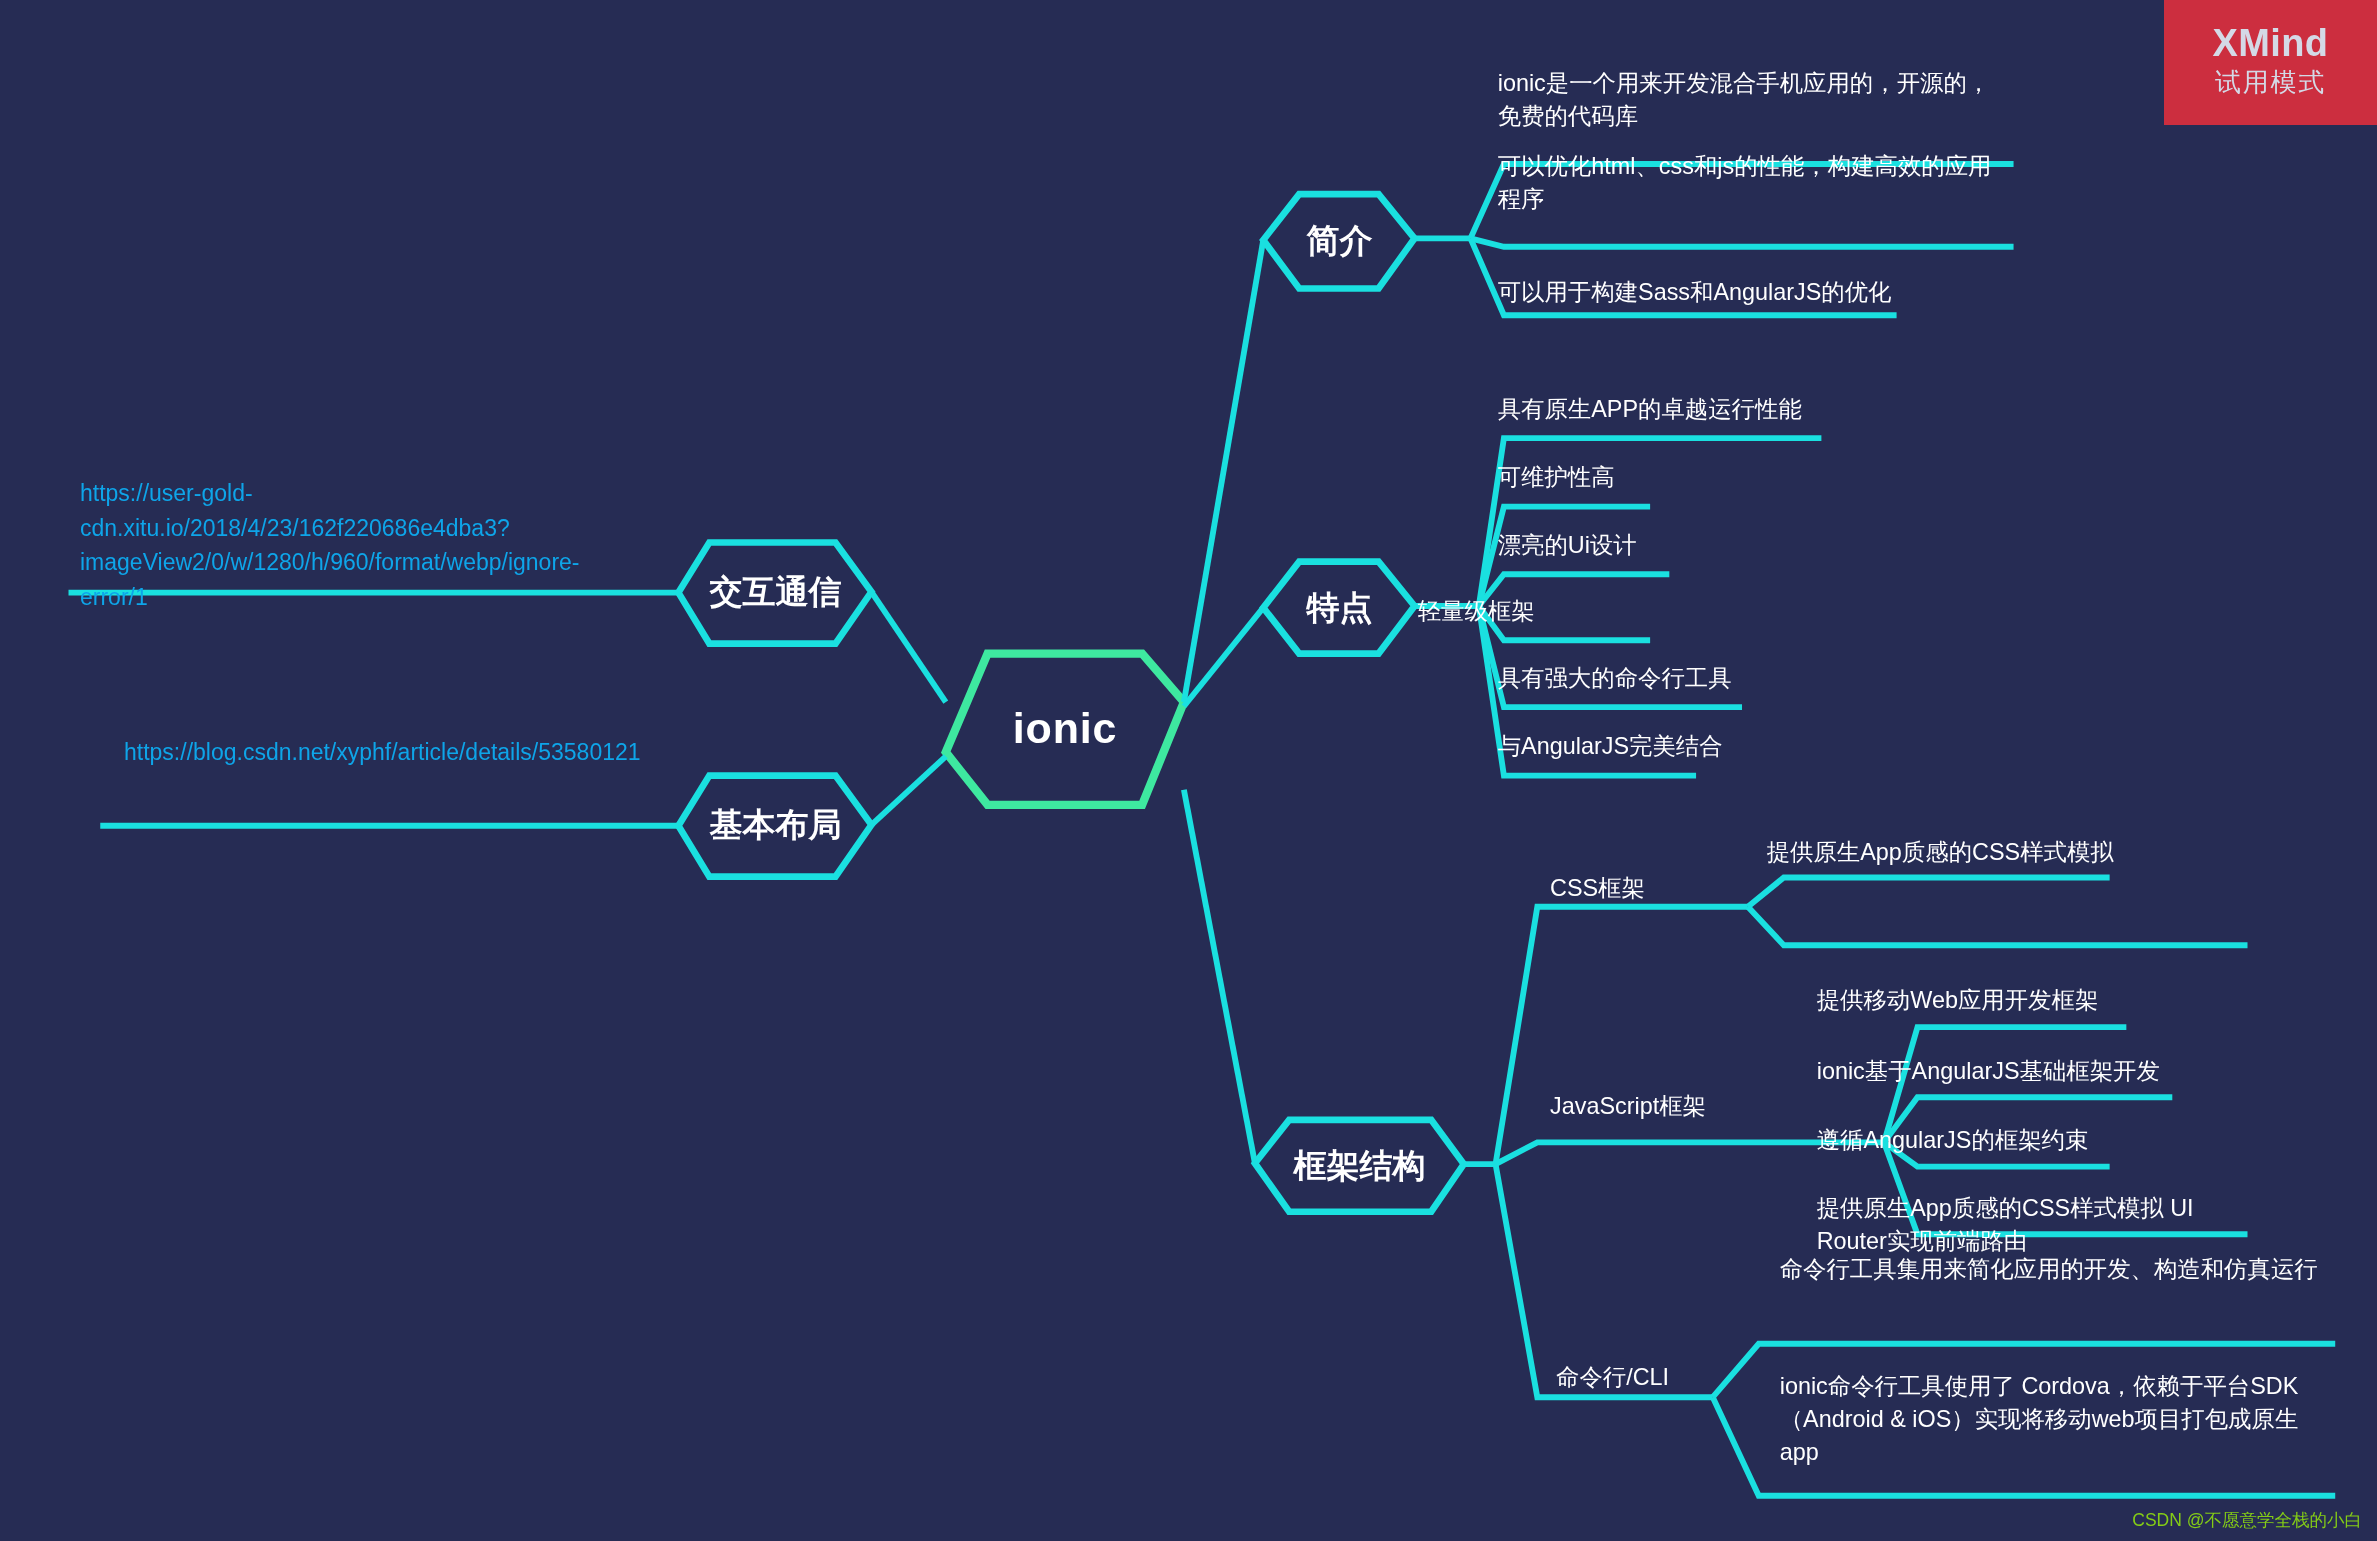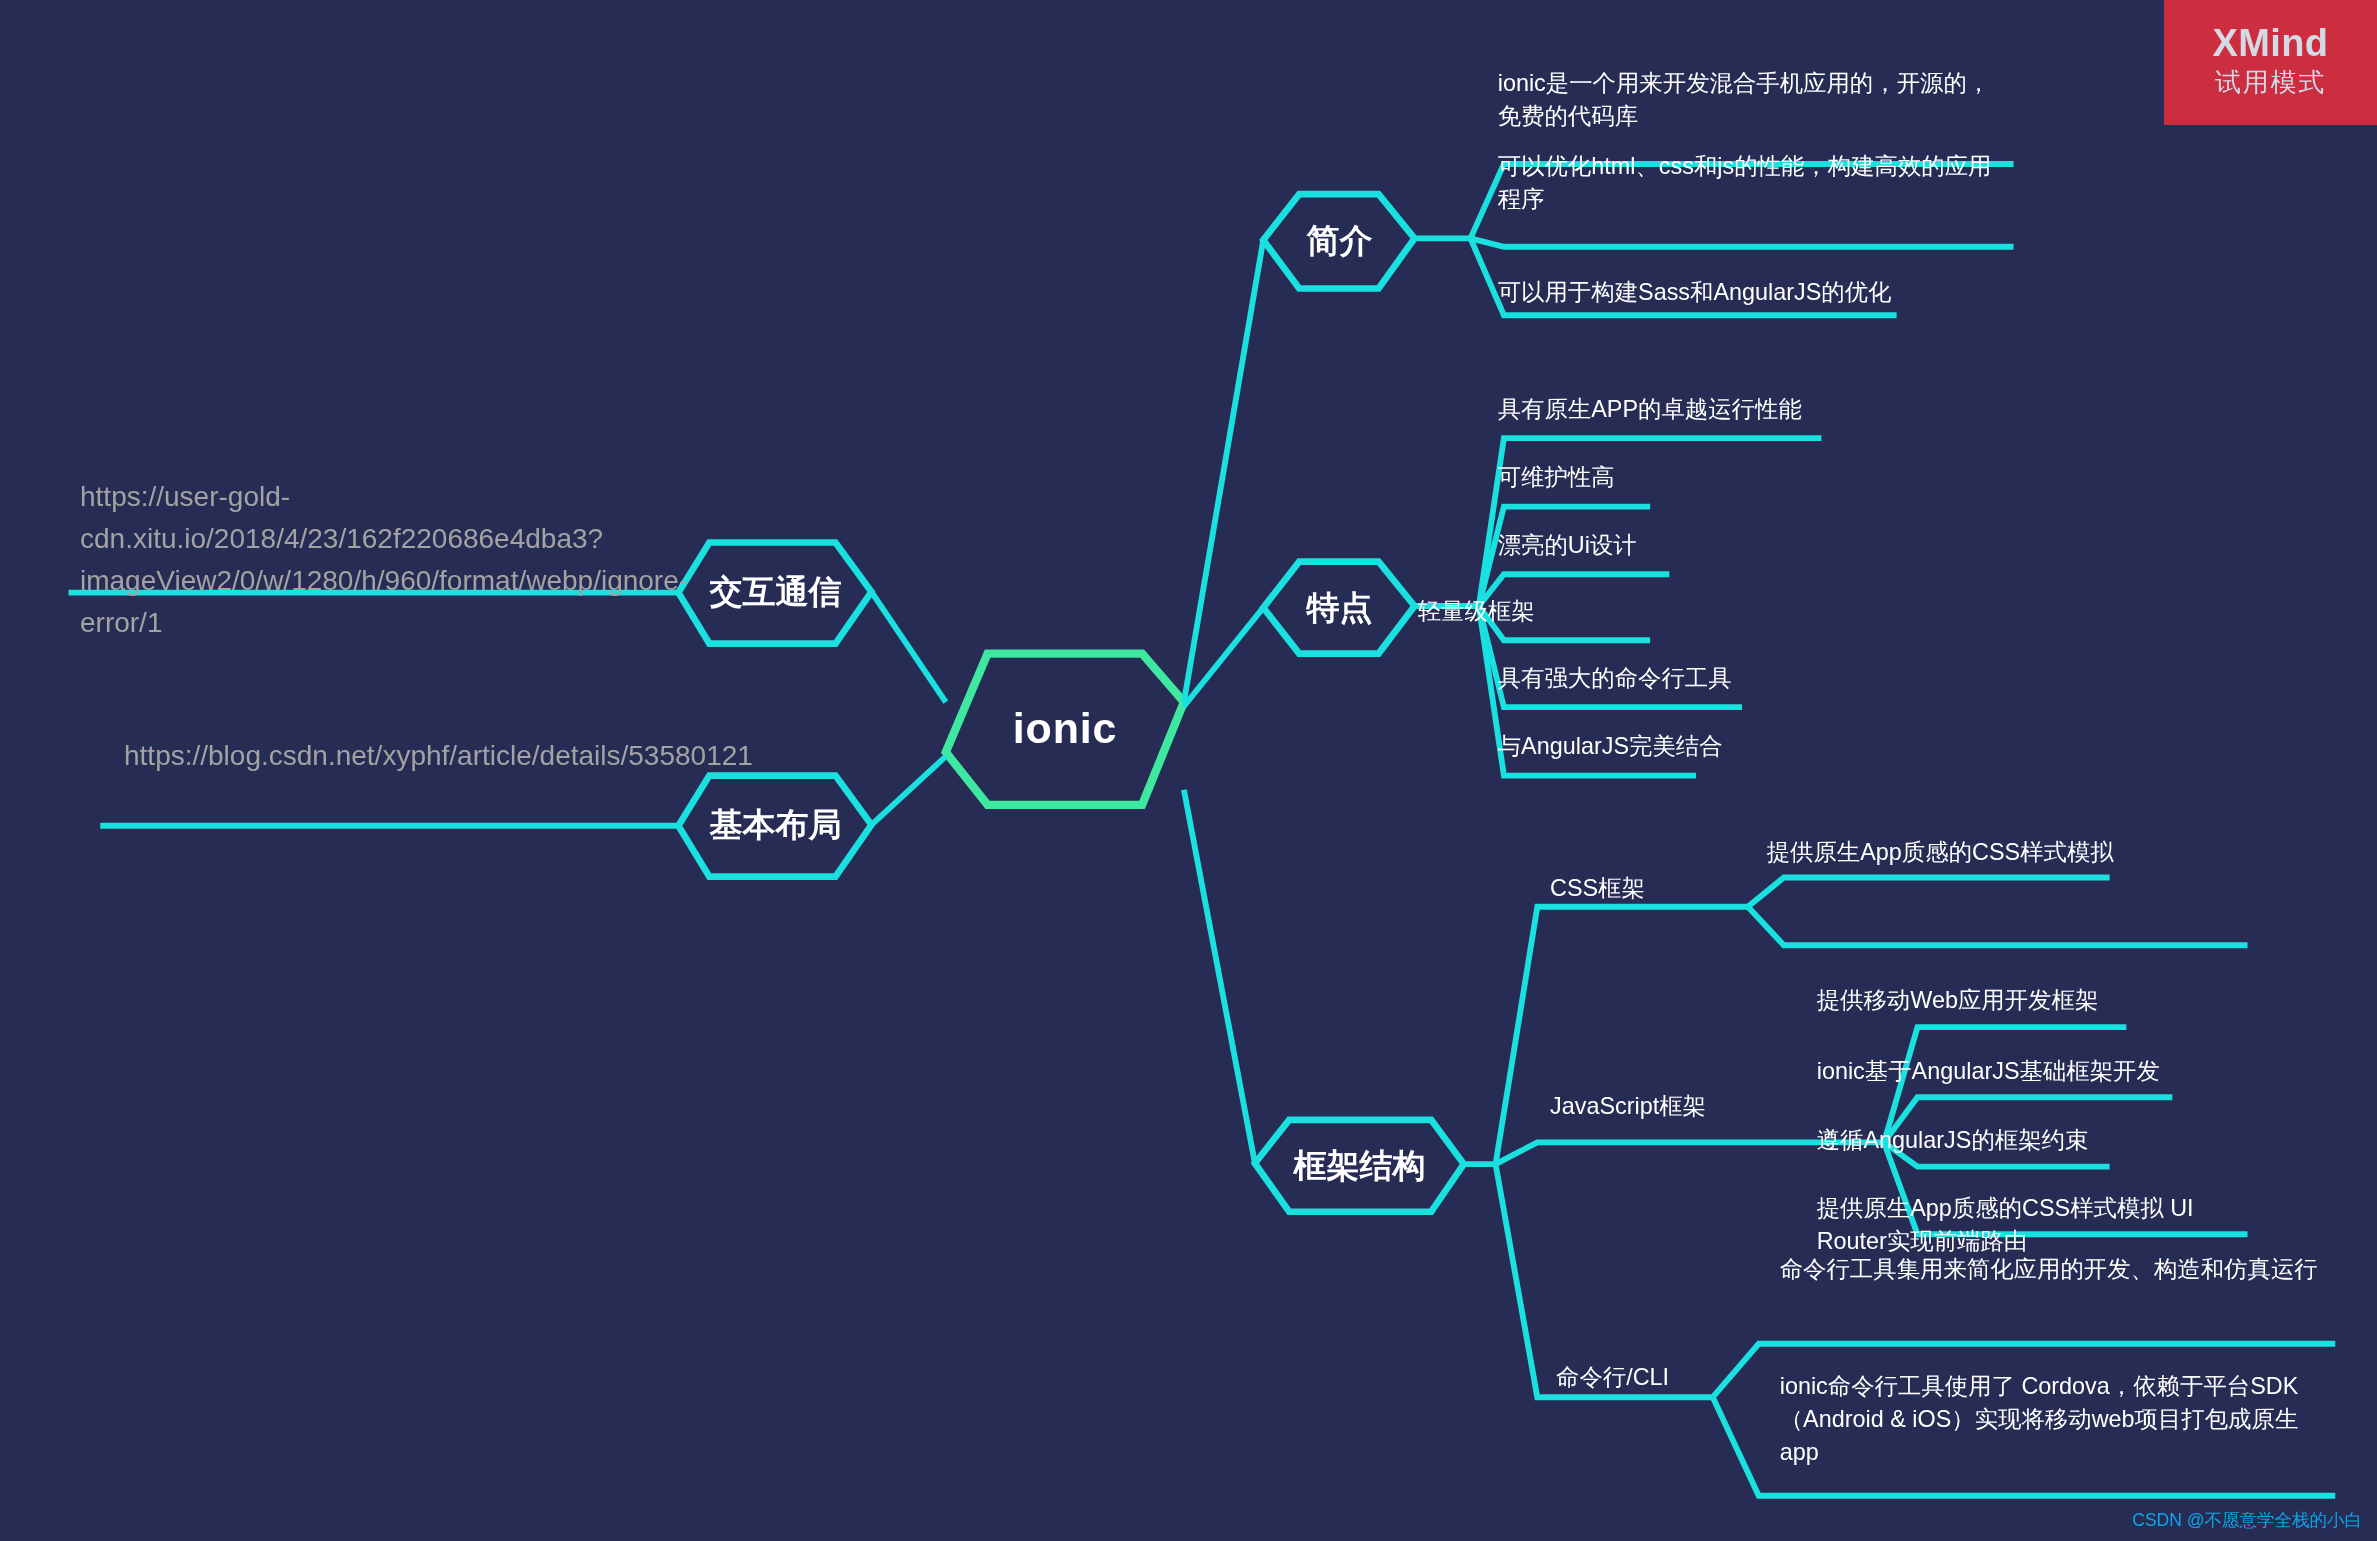--- a/index.html
+++ b/index.html
@@ -29,35 +29,35 @@
   .leaf .ltext{display:block;}
 
   
   .sublabel{
     position:absolute;color:#ffffff;font-size:23.4px;line-height:1.3;
     white-space:nowrap;
   }
 
   
   .urltext{
-    position:absolute;color:#a3a3a3;font-size:28px;line-height:1.5;
+    position:absolute;color:#0ea5e9;font-size:23px;line-height:1.5;
   }
 
   
   #xmind-badge{
     position:absolute;right:0;top:0;width:213px;height:125px;
     background:#cc2e3f;display:flex;flex-direction:column;
     align-items:center;justify-content:center;text-align:center;
   }
   #xmind-badge .bx{color:#d4d9e6;font-size:38px;font-weight:bold;line-height:1.05;letter-spacing:0.4px;}
   #xmind-badge .bs{color:#d4d9e6;font-size:26px;line-height:1.4;letter-spacing:1.7px;}
 
   #watermark{
     position:absolute;right:15px;bottom:10px;
-    color:#0ea5e9;font-size:17.5px;white-space:nowrap;text-align:right;
+    color:#84cc16;font-size:17.5px;white-space:nowrap;text-align:right;
   }
 </style>
 </head>
 <body>
 
 <div id="map-root">
 
   <svg class="links" viewBox="0 0 2845 1845" xmlns="http://www.w3.org/2000/svg">
 
     <polygon points="1182,782 1367,782 1417,840 1367,963 1182,963 1132,900" fill="none" stroke="#3ee8a0" stroke-width="10"></polygon>

